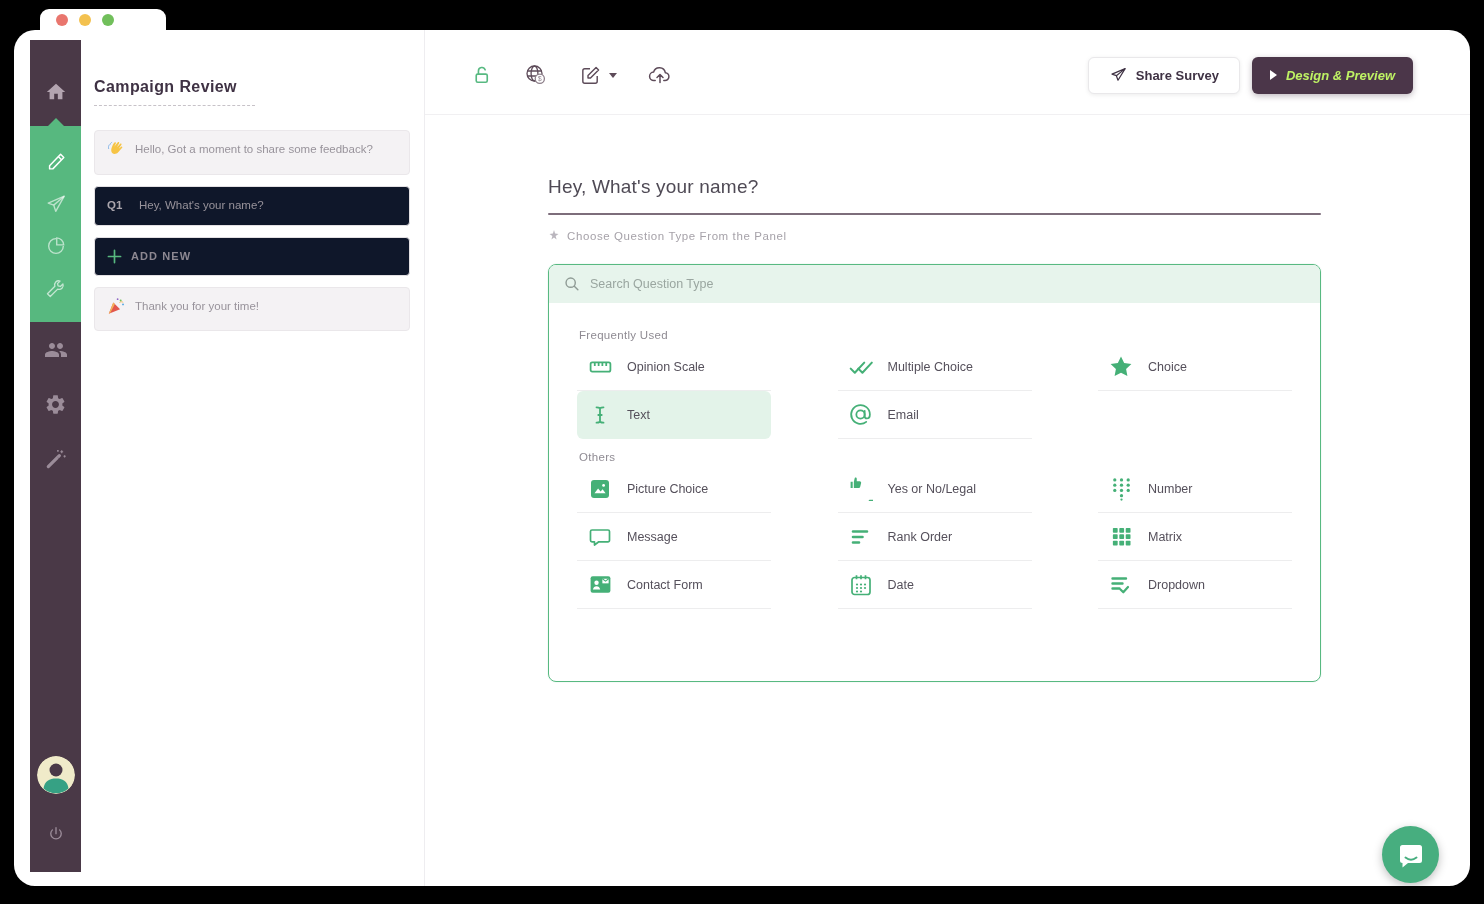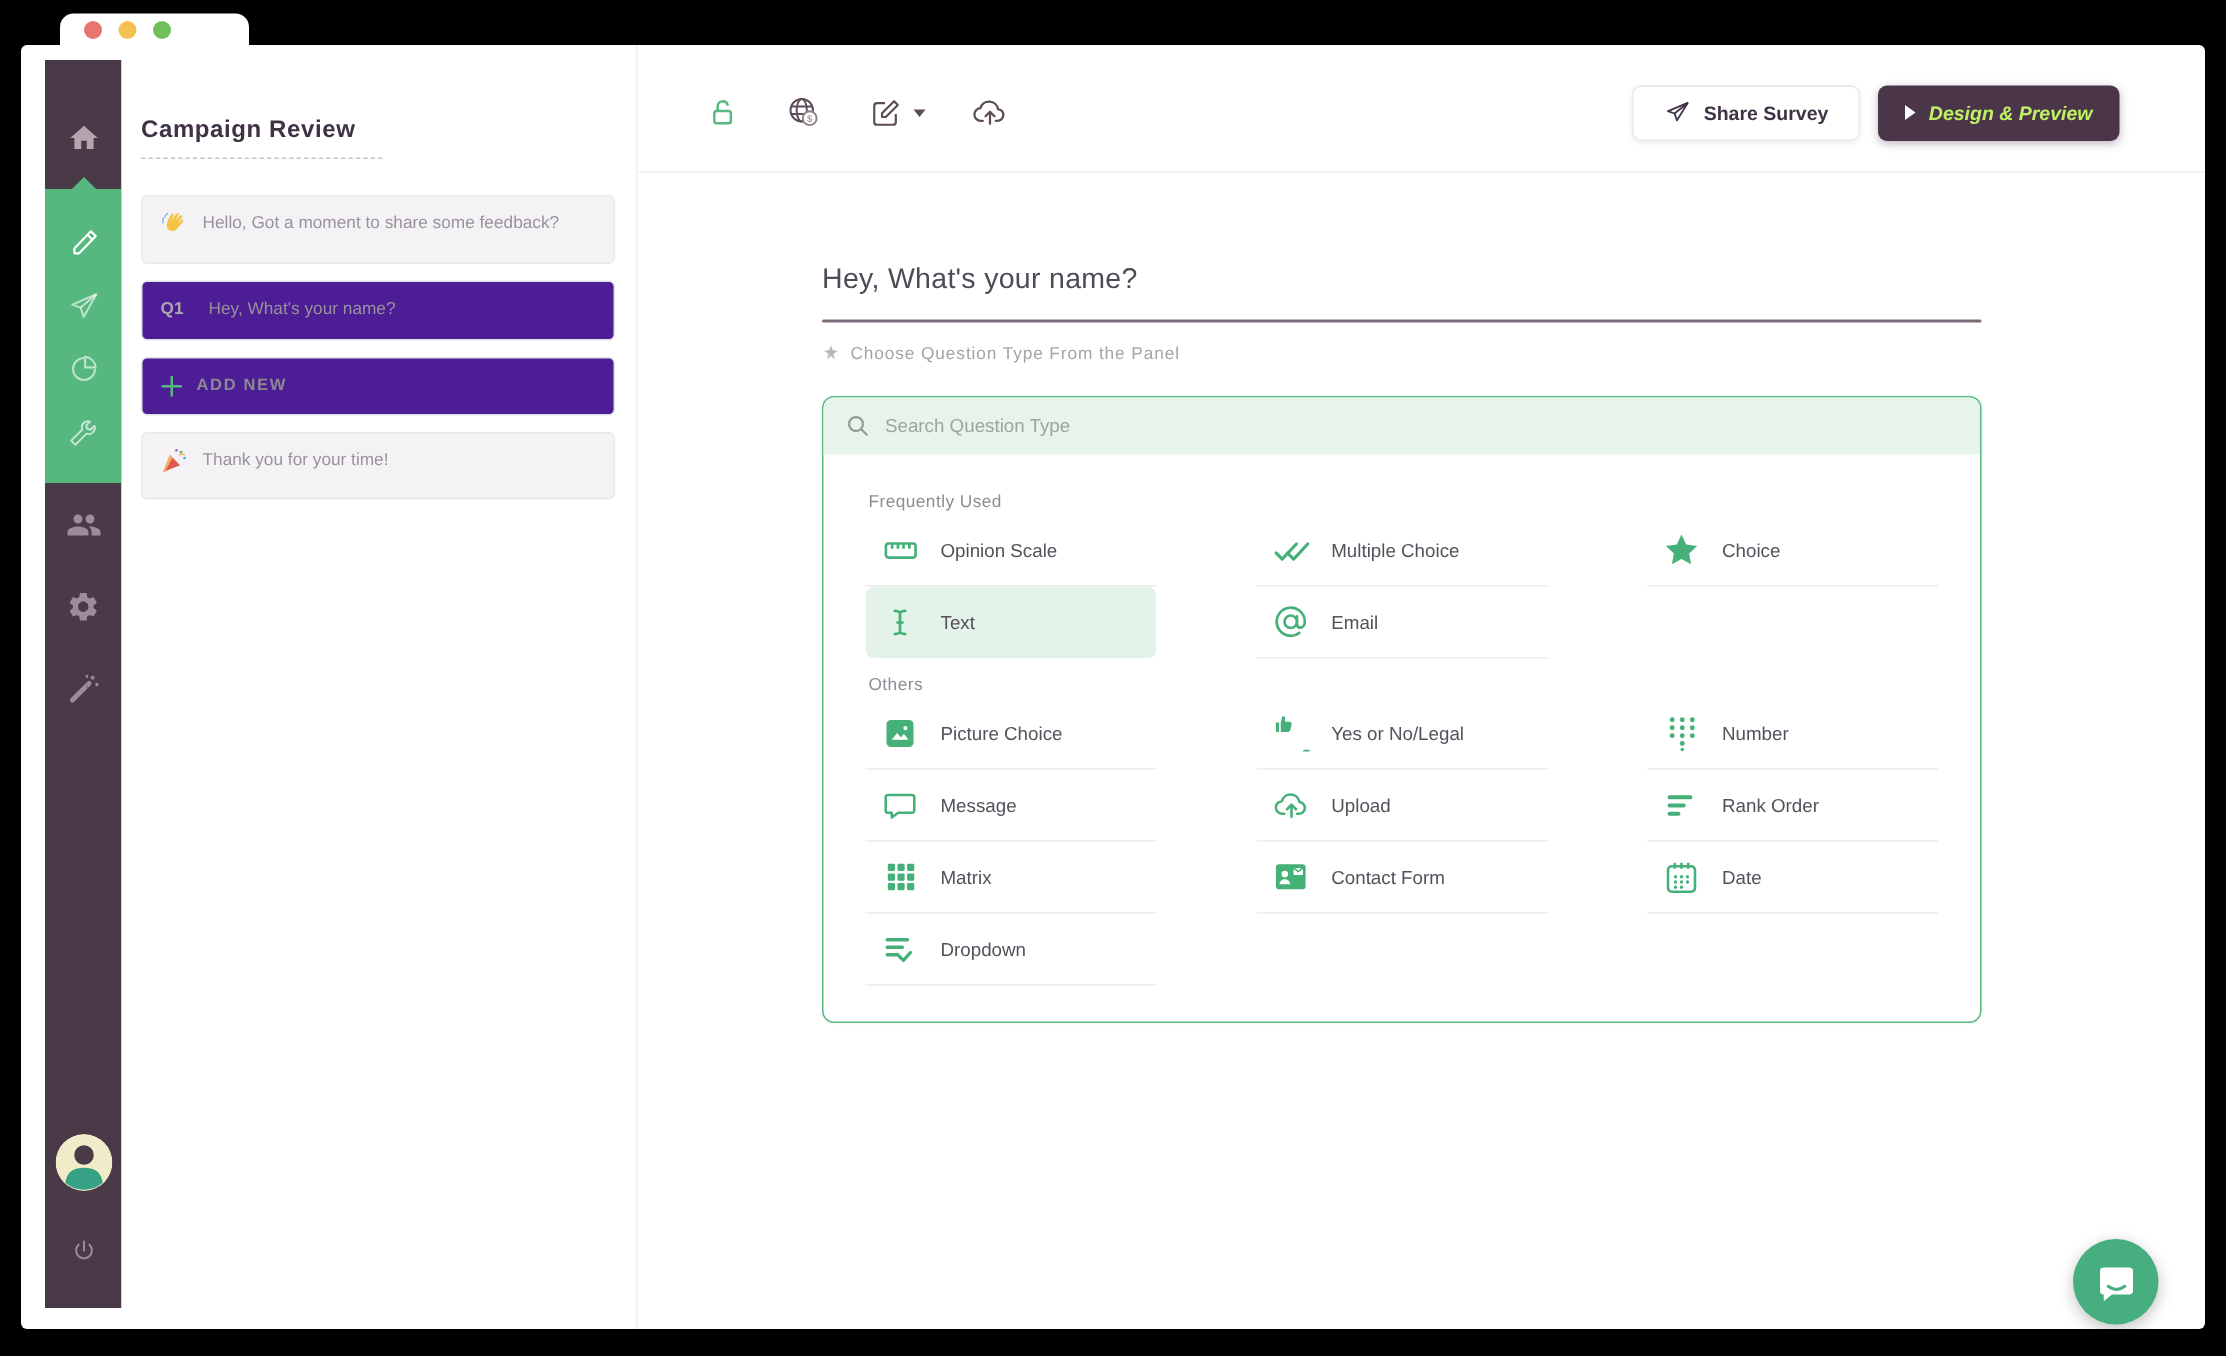--- a/index.html
+++ b/index.html
@@ -5,21 +5,21 @@
   * { margin:0; padding:0; box-sizing:border-box; }
   html,body { width:1484px; height:904px; background:#000; overflow:hidden;
               font-family:"Liberation Sans", sans-serif; position:relative; }
 
   
   .tab { position:absolute; left:40px; top:9px; width:126px; height:22px;
          background:#fff; border-radius:9px 9px 0 0;
          display:flex; align-items:center; gap:11px; padding-left:16px; }
   .tl-dot { width:12px; height:12px; border-radius:50%; }
   .window { position:absolute; left:14px; top:30px; width:1456px; height:856px;
-            background:#fff; border-radius:4px; }
+            background:#fff; border-radius:21px; }
 
   
   .sidebar { position:absolute; left:16px; top:10px; width:51px; height:832px;
              background:#4a3947; display:flex; flex-direction:column; align-items:center; }
   .sb-icon { width:51px; height:40px; display:flex; align-items:center; justify-content:center; cursor:pointer; }
   .sb-home { margin-top:32px; }
   .sb-green { margin-top:14px; width:51px; background:#57b87f; position:relative;
               display:flex; flex-direction:column; align-items:center; padding:16px 0 14px; gap:2px; }
   .sb-green::before { content:""; position:absolute; top:-8px; left:50%; margin-left:-8px;
                       border-left:8px solid transparent; border-right:8px solid transparent;
@@ -32,21 +32,21 @@
   
   .left-panel { position:absolute; left:67px; top:0px; width:344px; height:856px;
                 background:#fff; border-right:1px solid #eeedf0; padding:48px 14px 0 13px; }
   .lp-title { font-size:16px; font-weight:bold; letter-spacing:.4px; color:#3f3244;
               display:inline-block; border-bottom:1px dashed #c7c2c8; padding:0 18px 9px 0; }
   .lp-items { margin-top:24px; }
   .lp-item { border-radius:4px; padding:10px 12px; margin-bottom:11px; display:flex;
              gap:10px; align-items:flex-start; font-size:11.5px; line-height:1.55;
              color:#98939b; cursor:pointer; }
   .lp-item.gray  { background:#f4f2f4; border:1px solid #eae7ea; }
-  .lp-item.white { background:#4c1d95;    border:1px solid #e3e0e3; }
+  .lp-item.white { background:#0f172a;    border:1px solid #e3e0e3; }
   .lp-qlabel { font-weight:bold; color:#aca7ae; flex:0 0 22px; }
   .lp-bold { font-weight:bold; color:#6e6872; }
   .lp-emoji { flex:0 0 18px; margin-top:-1px; }
   .lp-addnew { font-size:11px; font-weight:bold; letter-spacing:1.1px; color:#8d8892;
                display:flex; align-items:center; gap:9px; }
 
   
   .main { position:absolute; left:411px; top:0; width:1045px; height:856px; }
   .toolbar { height:85px; border-bottom:1px solid #f1f0f2; display:flex; align-items:center;
              padding:6px 57px 0 45px; }
@@ -379,29 +379,20 @@
             <div class="qt-item">
               <span class="qt-ic">
                 <svg width="24" height="24" viewBox="0 0 24 24" fill="none" stroke="#45b077" stroke-width="1.7" stroke-linejoin="round">
                   <path d="M4 5h16a1.5 1.5 0 0 1 1.5 1.5v8.8A1.5 1.5 0 0 1 20 16.8h-9.2L6.5 20v-3.2H4a1.5 1.5 0 0 1-1.5-1.5V6.5A1.5 1.5 0 0 1 4 5z"></path>
                   </svg>
               </span>
               <span>Message</span>
             </div>
             <div class="qt-item">
               <span class="qt-ic">
-                <svg width="26" height="26" viewBox="0 0 26 26" fill="none" stroke="#45b077" stroke-width="1.7" stroke-linecap="round" stroke-linejoin="round">
-                  <path d="M8.2 18.5H7a4.2 4.2 0 0 1-.4-8.4 6 6 0 0 1 11.7.6 3.9 3.9 0 0 1-.6 7.8h-.9"></path>
-                  <path d="M13 20.5v-7.5M10 15.5l3-3 3 3"></path>
-                  </svg>
-              </span>
-              <span>Upload</span>
-            </div>
-            <div class="qt-item">
-              <span class="qt-ic">
                 <svg width="24" height="24" viewBox="0 0 24 24" stroke="#45b077" stroke-width="2.6" stroke-linecap="round">
                   <path d="M4 6.5h14M4 12h9.5M4 17.5h6"></path>
                   </svg>
               </span>
               <span>Rank Order</span>
             </div>
             <div class="qt-item">
               <span class="qt-ic">
                 <svg width="23" height="23" viewBox="0 0 24 24" fill="#45b077">
                   <rect x="3" y="3" width="5" height="5" rx=".8"></rect>

